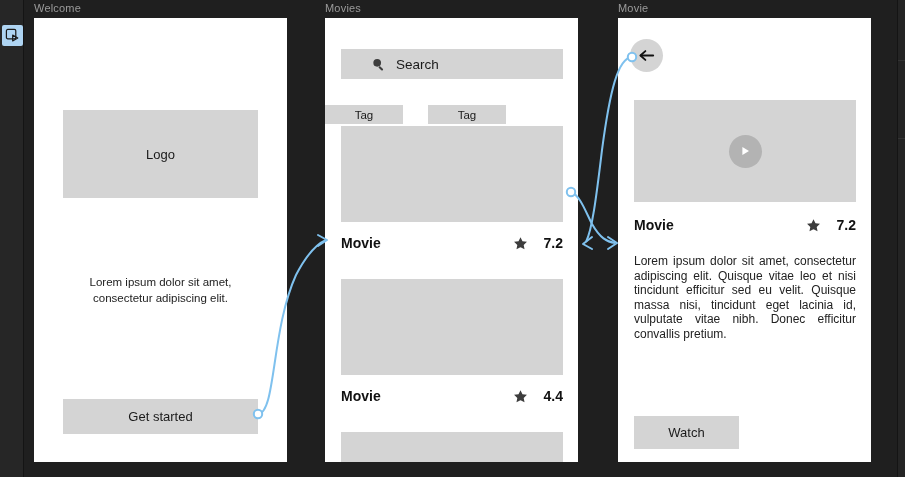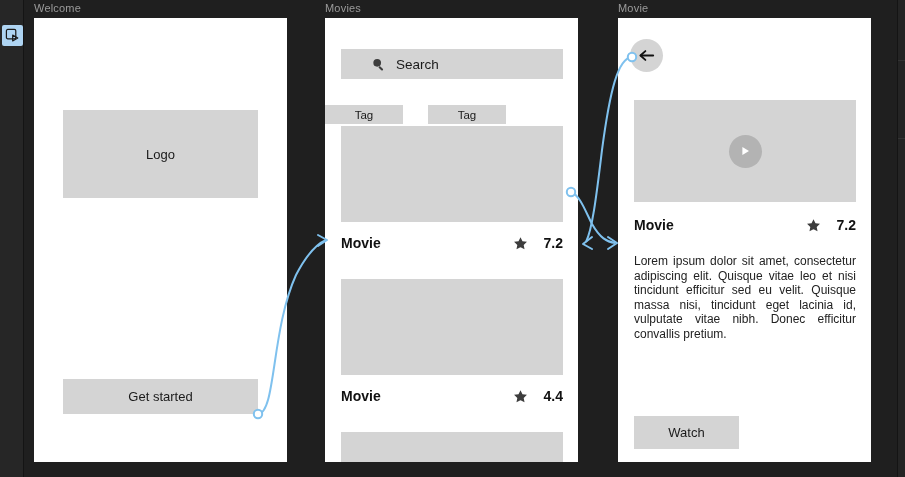--- a/index.html
+++ b/index.html
@@ -94,21 +94,21 @@
     position: absolute; left: 0; top: 218px; width: 253px;
     text-align: center;
     font-size: 16px; font-weight: bold; color: #111;
   }
   .welcome-sub {
     position: absolute; left: 40px; top: 256px; width: 173px;
     text-align: center;
     font-size: 11.5px; line-height: 16px; color: #222;
   }
   .get-started {
-    position: absolute; left: 29px; top: 361px;
+    position: absolute; left: 29px; top: 381px;
     width: 195px; height: 35px;
   }
 
   
   .search-bar {
     position: absolute; left: 16px; top: 31px;
     width: 222px; height: 30px;
     background: #d4d4d4;
     display: flex; align-items: center; padding-left: 20px;
   }
@@ -204,20 +204,21 @@
 
     <div class="frame" id="frame-welcome">
       <div class="frame-label">Welcome</div>
       <div class="frame-body">
 
         <div class="placeholder logo-box">
           <span>Logo</span>
         </div>
 
 
+        <div class="welcome-sub">Lorem ipsum dolor sit amet, consectetur adipiscing elit.</div>
 
         <div class="btn get-started">
           <span>Get started</span>
         </div>
 
       </div>
     </div>
 
     <div class="frame" id="frame-movies">
       <div class="frame-label">Movies</div>

